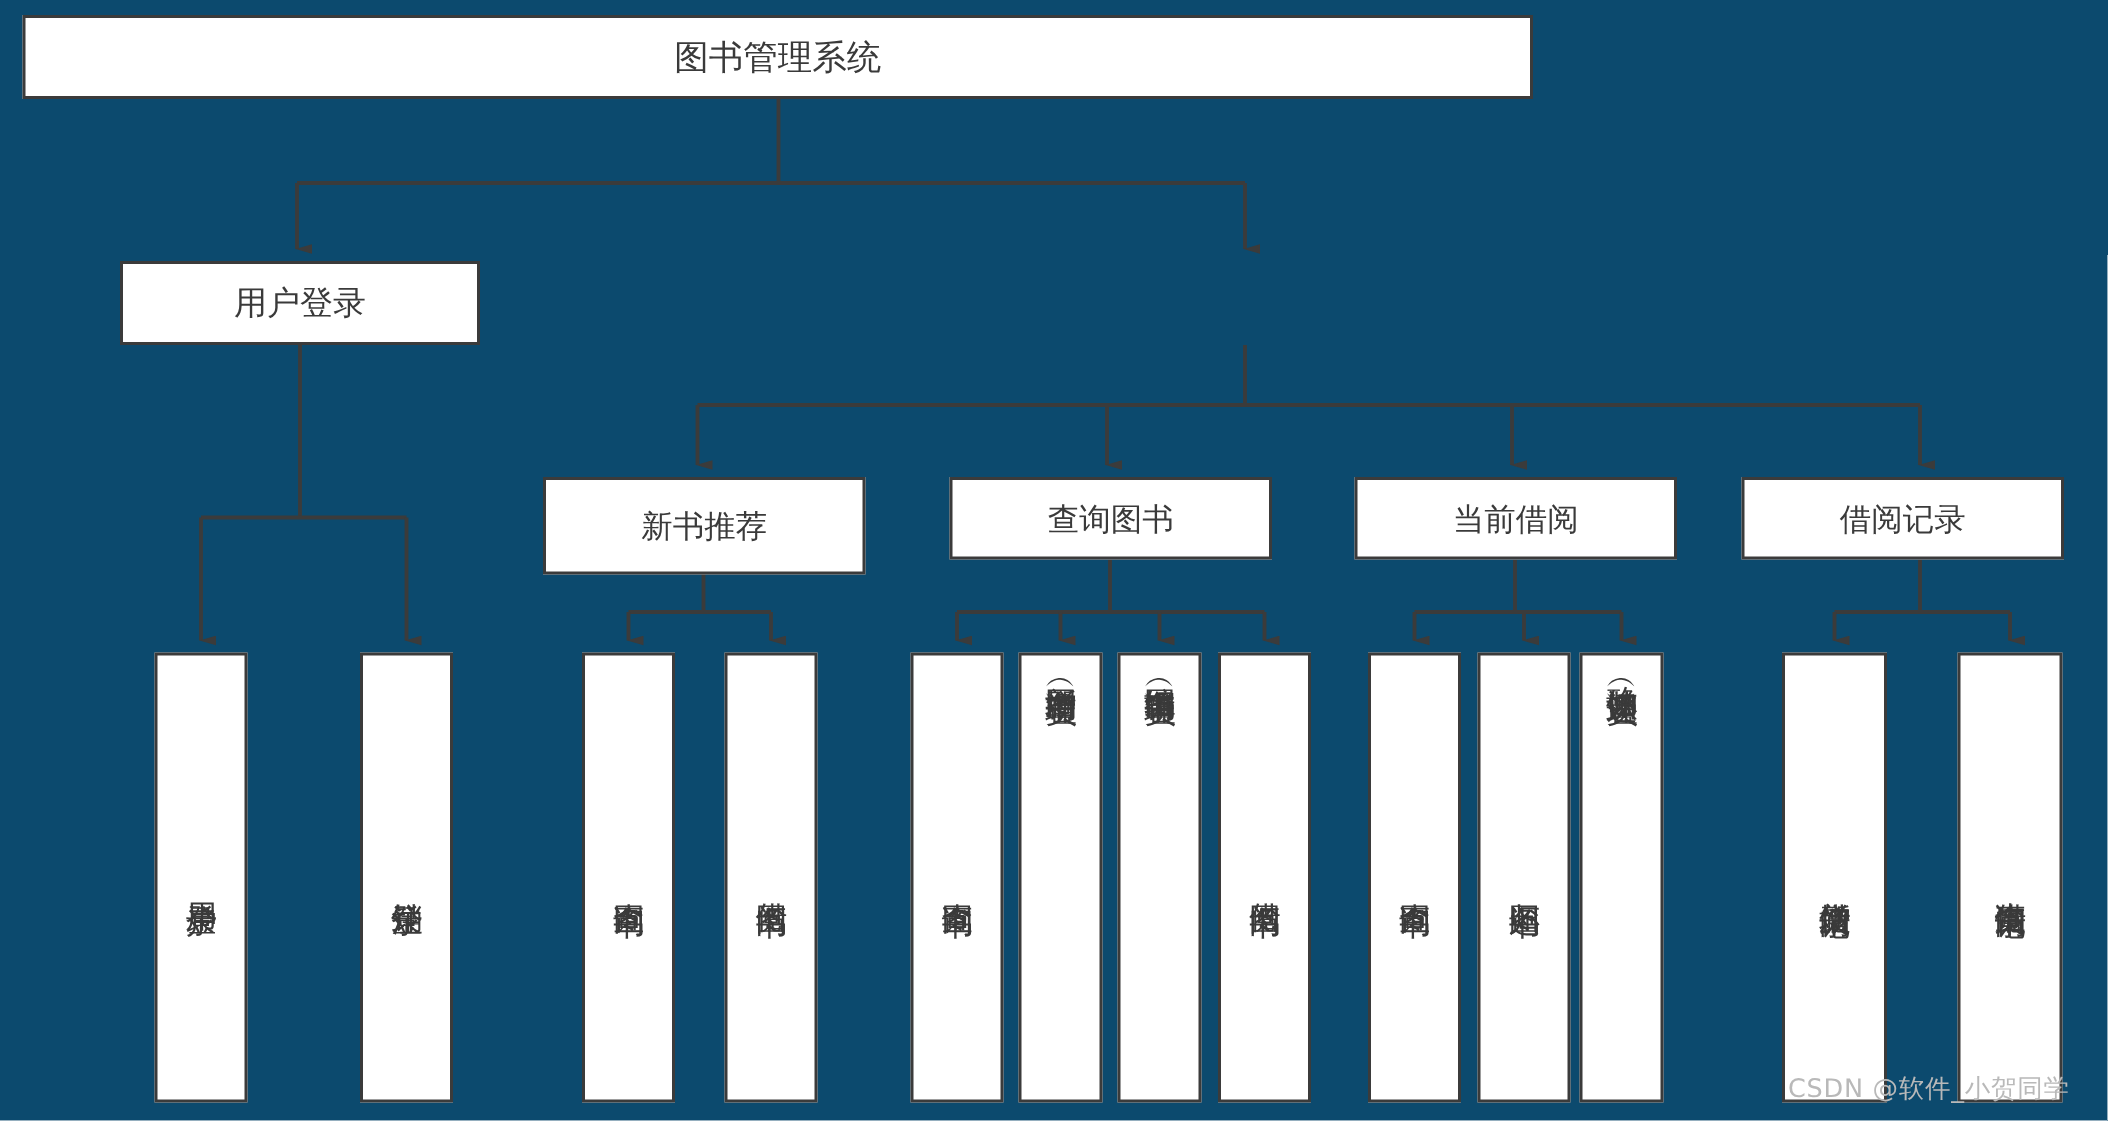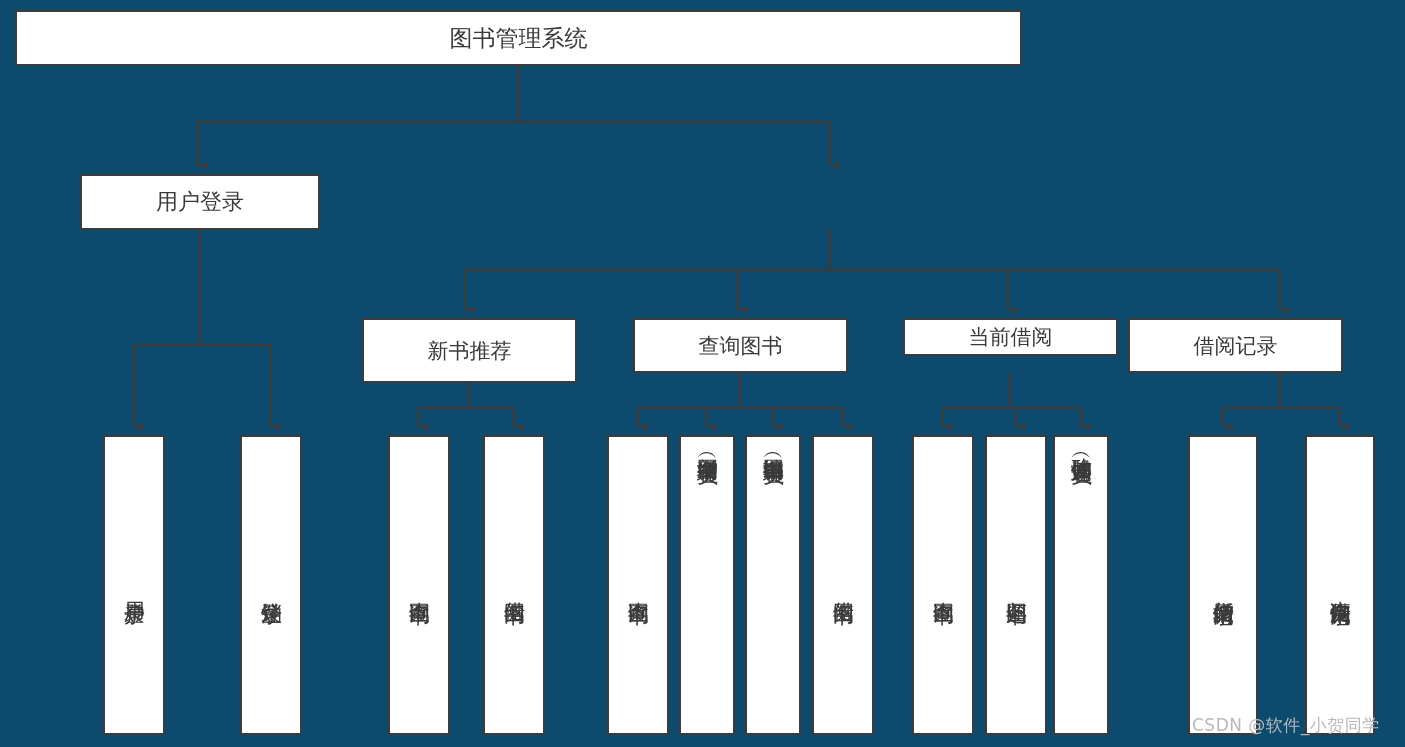--- a/index.html
+++ b/index.html
@@ -129,22 +129,22 @@
       <path d="M1340,408 L1340,427" marker-end="url(#arrow)"></path>
     </g>
   </svg>
 
   <div class="node root" style="left: 15px; top: 10px; width: 1007px; height: 56px;">图书管理系统</div>
 
   <div class="node lvl1" style="left: 80px; top: 174px; width: 240px; height: 56px;">用户登录</div>
 
   <div class="node lvl2" style="left: 362px; top: 318px; width: 215px; height: 65px;">新书推荐</div>
   <div class="node lvl2" style="left: 633px; top: 318px; width: 215px; height: 55px;">查询图书</div>
-  <div class="node lvl2" style="left: 903px; top: 318px; width: 215px; height: 38px;">当前借阅</div>
-  <div class="node lvl2" style="left: 1128px; top: 318px; width: 215px; height: 55px;">借阅记录</div>
+  <div class="node lvl2" style="left: 903px; top: 318px; width: 215px; height: 55px;">当前借阅</div>
+  <div class="node lvl2" style="left: 1161px; top: 318px; width: 215px; height: 55px;">借阅记录</div>
 
   <div class="node leaf center" style="left: 103px; top: 435px; width: 62px; height: 300px;">
     <span class="vtext">用户登录</span>
   </div>
   <div class="node leaf center" style="left: 240px; top: 435px; width: 62px; height: 300px;">
     <span class="vtext">注销登录</span>
   </div>
   <div class="node leaf center" style="left: 388px; top: 435px; width: 62px; height: 300px;">
     <span class="vtext">查询图书</span>
   </div>

